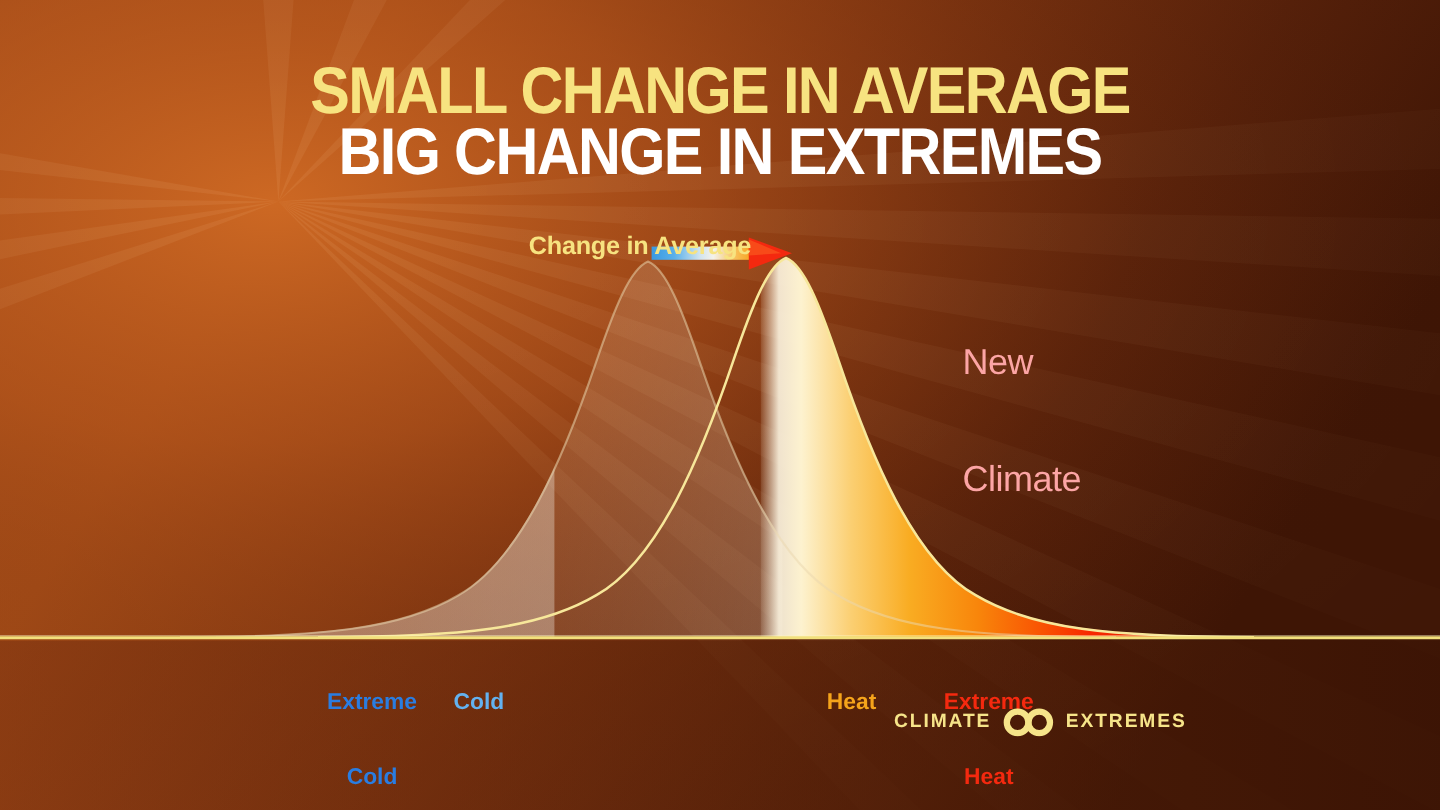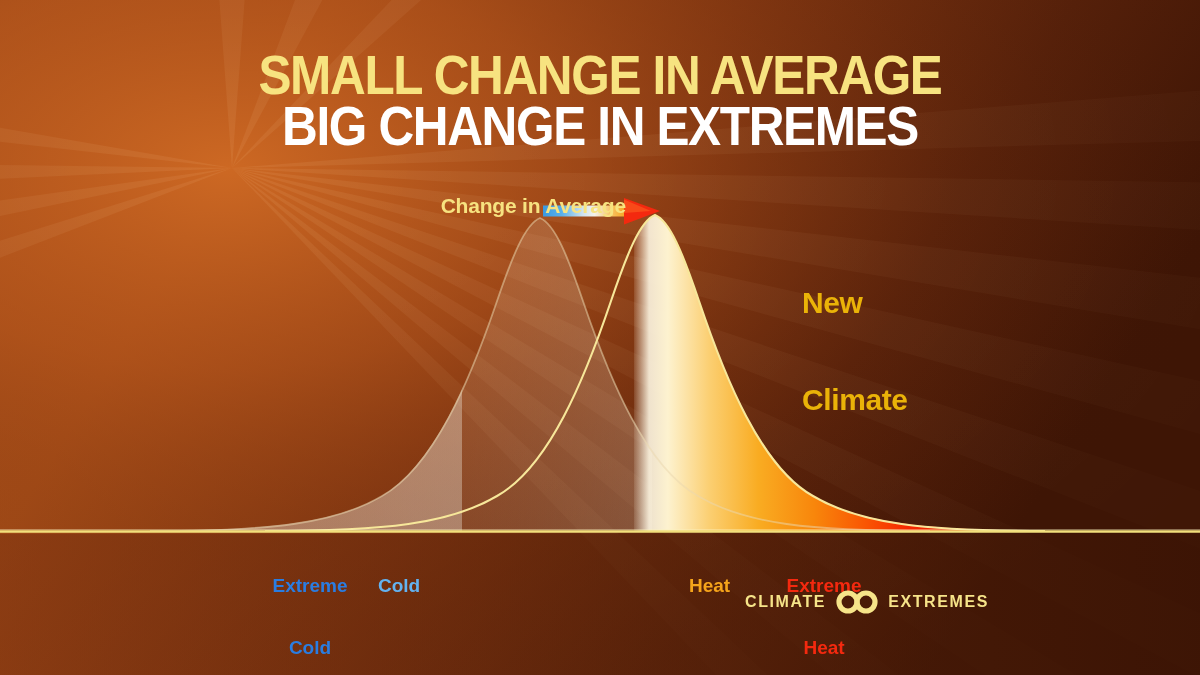--- a/index.html
+++ b/index.html
@@ -31,21 +31,21 @@
   #title-line2{color:#ffffff;font-size:55px;}
 
   #change-avg-label{
     left:0;top:170px;width:1200px;text-align:center;
     color:#f7e380;font-weight:bold;font-size:21px;letter-spacing:-0.2px;
   }
   #change-avg-label .inner{position:relative;left:-94px;}
 
   #new-climate{
     left:786px;top:222px;
-    color:#eab308;font-weight:bold;font-size:30px;line-height:1.08;
+    color:#fca5a5;font-weight:normal;font-size:30px;line-height:1.08;
     letter-spacing:-0.4px;
   }
 
   .axis-label{font-weight:bold;font-size:19px;line-height:1.1;}
   #lbl-extreme-cold{left:238px;top:534px;color:#2a7de1;text-align:center;width:112px;}
   #lbl-cold{left:362px;top:534px;color:#63b2f0;width:80px;}
   #lbl-heat{left:673px;top:534px;color:#f5a41b;width:70px;}
   #lbl-extreme-heat{left:752px;top:534px;color:#f4290f;text-align:center;width:112px;}
 
   

